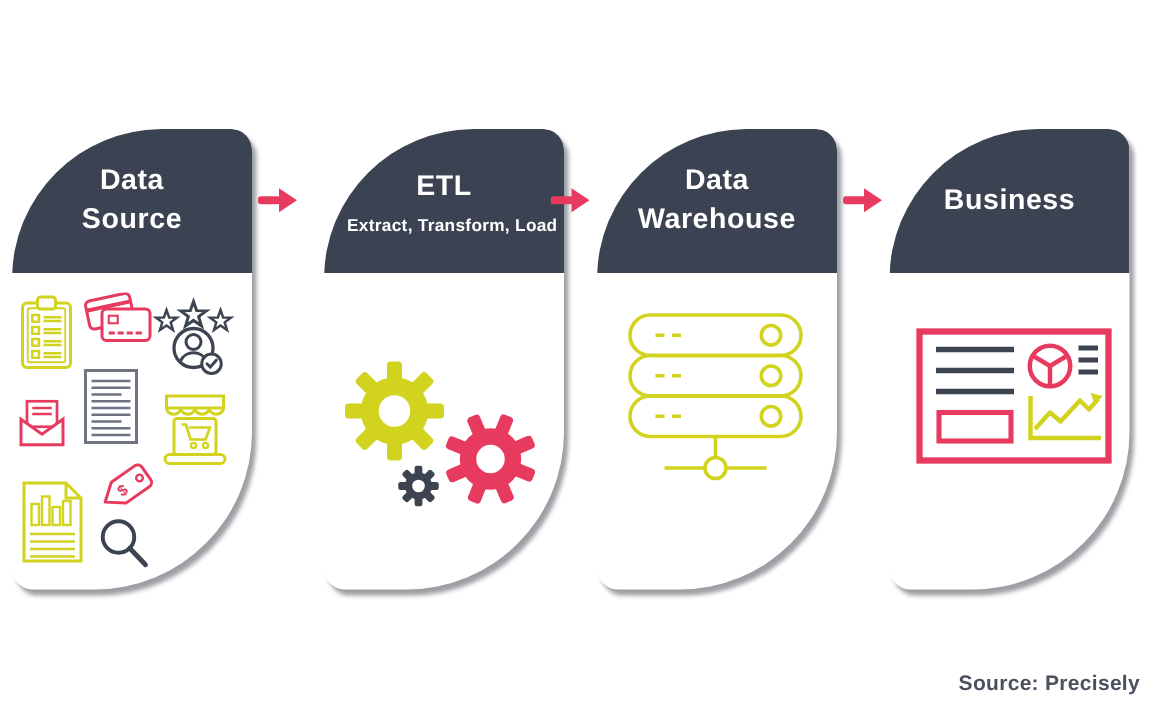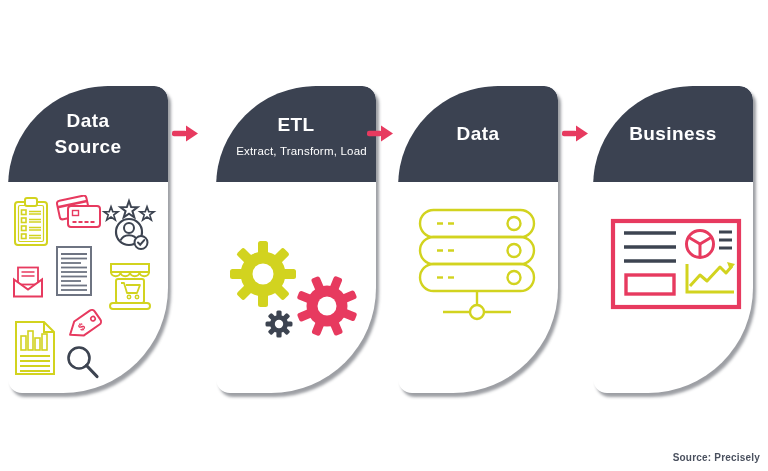--- a/index.html
+++ b/index.html
@@ -4,29 +4,29 @@
 <style>
   html,body{margin:0;padding:0;background:#fff;}
   .canvas{position:relative;width:768px;height:471px;background:#fff;overflow:hidden;
           font-family:"Liberation Sans","DejaVu Sans",sans-serif;}
   .card{position:absolute;top:86px;width:160px;height:307px;background:var(--card-bg,#fff);
         border-radius:100px 14px 105px 14px;overflow:hidden;
         box-shadow:3px 4px 3px rgba(38,43,54,0.45);}
   .card-header{height:96px;background:var(--header-bg,#3b4251);display:flex;flex-direction:column;
         justify-content:center;align-items:center;border-radius:100px 14px 0 0;}
   .title-line{color:#fff;font-size:19px;font-weight:bold;line-height:26px;letter-spacing:.4px;text-align:center;}
-  .subtitle{color:#fff;font-size:11.5px;font-weight:normal;letter-spacing:.2px;margin-top:7px;padding-left:11px;}
+  .subtitle{color:#fff;font-size:11.5px;font-weight:bold;letter-spacing:.2px;margin-top:7px;padding-left:11px;}
   .card-body{position:relative;width:100%;height:211px;}
   .icon{position:absolute;}
   .yellow{color:var(--accent-yellow,#d2d31f);}
   .pink{color:var(--accent-pink,#e73a5f);}
   .dark{color:var(--icon-dark,#3d4451);}
   .gray{color:var(--doc-gray,#6e7482);}
   .arrow{position:absolute;top:125px;width:26px;height:17px;}
-  .source-note{position:absolute;right:8px;bottom:8px;font-size:10px;font-weight:bold;
+  .source-note{position:absolute;right:8px;bottom:8px;font-size:14px;font-weight:bold;
         color:var(--note-color,#3b4251);opacity:.92;letter-spacing:.2px;}
 </style>
 </head>
 <body>
 
 <div class="canvas">
 
   <div class="card" style="left:8px;">
     <div class="card-header">
       <div class="title-line">Data</div>
@@ -194,20 +194,21 @@
   </div>
 
   <svg class="arrow pink" style="left:367px;" viewBox="0 0 26 17">
     <rect x="0" y="5.8" width="15" height="5.4" rx="2" fill="currentColor"></rect>
     <polygon points="14,0.5 26,8.5 14,16.5" fill="currentColor"></polygon>
   </svg>
 
   <div class="card" style="left:398px;">
     <div class="card-header">
       <div class="title-line">Data</div>
+      <div class="title-line">Warehouse</div>
     </div>
     <div class="card-body">
       <svg class="icon yellow" style="left:20px;top:26px;" width="118" height="114" viewBox="0 0 118 114">
         <g fill="none" stroke="currentColor" stroke-width="2.4">
           <rect x="2" y="2" width="114" height="27" rx="13.5"></rect>
           <rect x="2" y="29" width="114" height="27" rx="13.5"></rect>
           <rect x="2" y="56" width="114" height="27" rx="13.5"></rect>
         </g>
         <g stroke="currentColor" stroke-width="2.4">
           <line x1="19" y1="15.5" x2="25" y2="15.5"></line>

